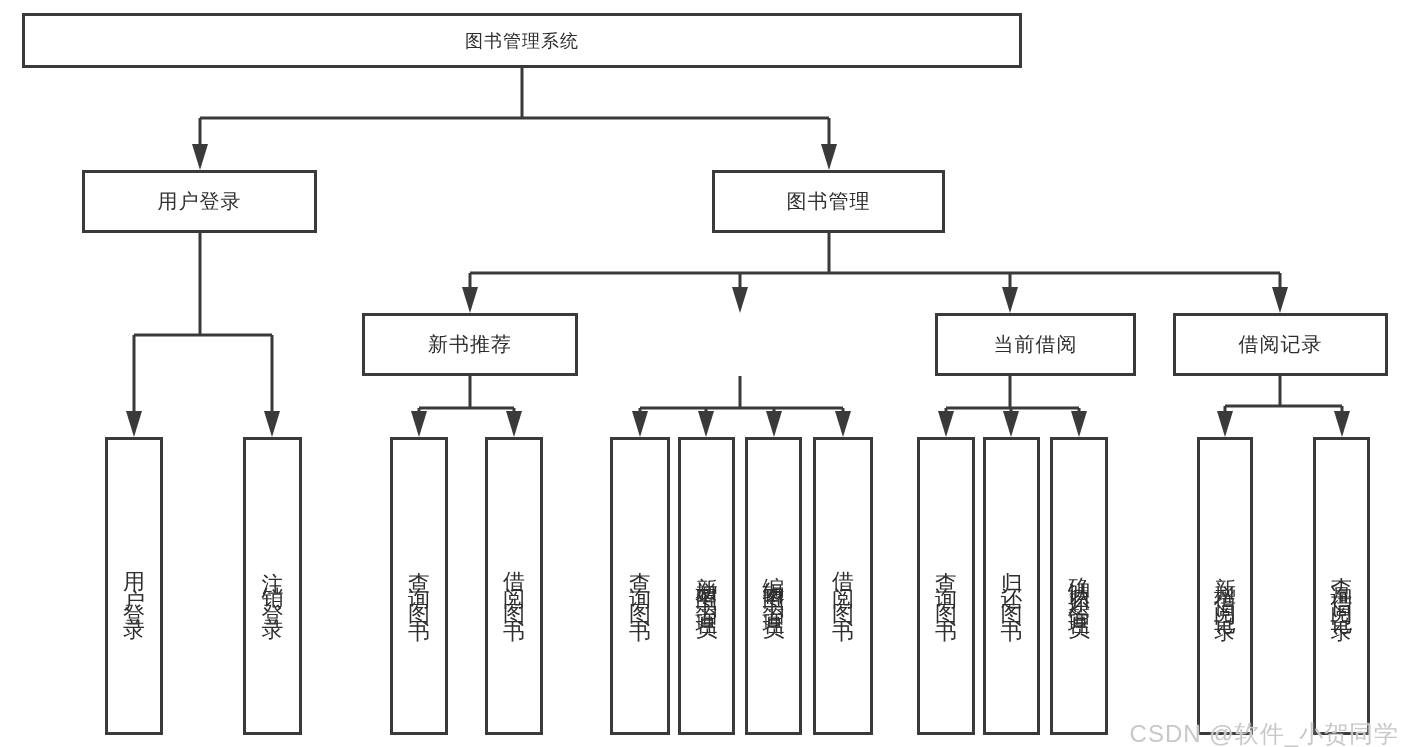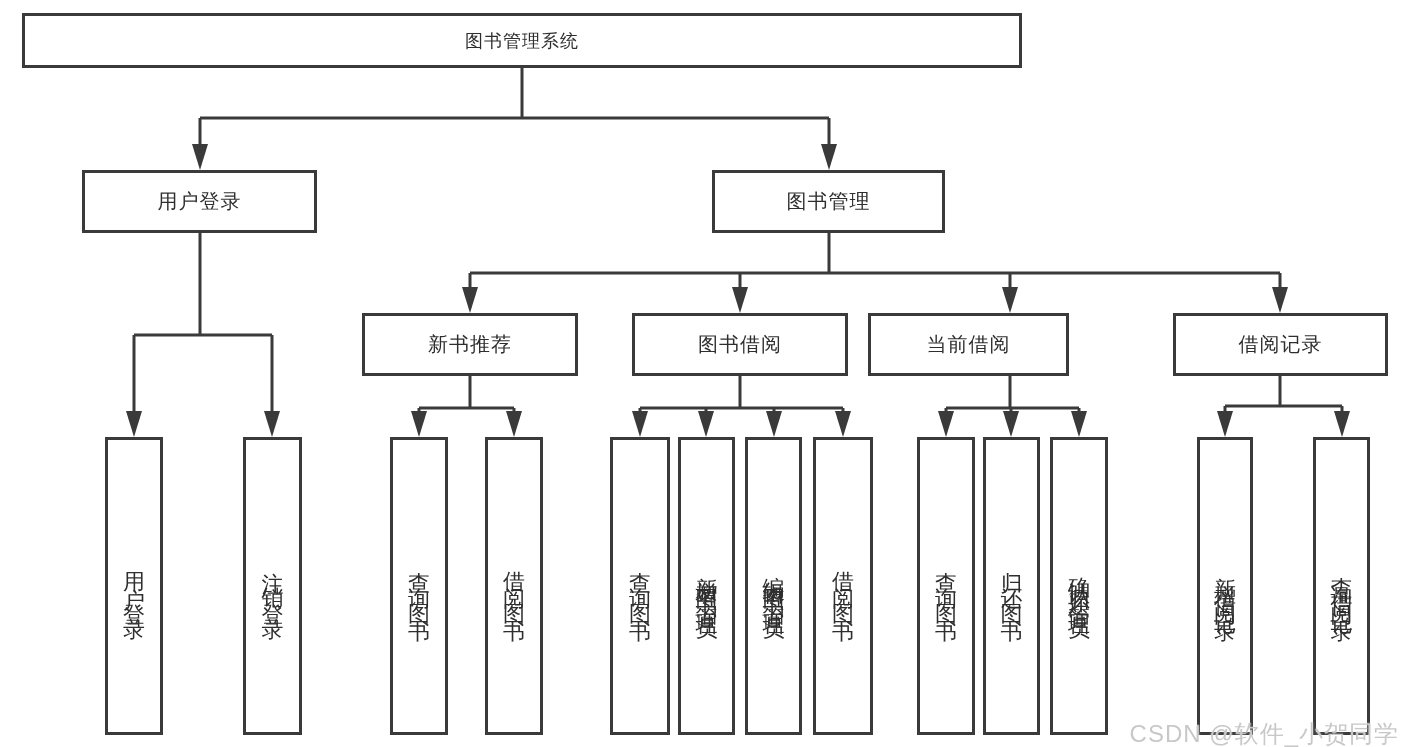--- a/index.html
+++ b/index.html
@@ -96,24 +96,21 @@
   <div class="box" style="left:82px;top:170px;width:235px;height:63px;">
     <span class="hlabel">用户登录</span>
   </div>
   <div class="box" style="left:712px;top:170px;width:233px;height:63px;">
     <span class="hlabel">图书管理</span>
   </div>
 
   <div class="box" style="left:362px;top:313px;width:216px;height:63px;">
     <span class="hlabel">新书推荐</span>
   </div>
-  <div class="box" style="left:632px;top:313px;width:216px;height:63px;">
-    <span class="hlabel">图书借阅</span>
-  </div>
-  <div class="box" style="left:868px;top:313px;width:201px;height:63px;">
+  <div class="box" style="left:935px;top:313px;width:201px;height:63px;">
     <span class="hlabel">当前借阅</span>
   </div>
   <div class="box" style="left:1173px;top:313px;width:215px;height:63px;">
     <span class="hlabel">借阅记录</span>
   </div>
 
   <div class="box v4" style="left:105px;top:437px;width:58px;height:298px;">
     <span class="vlabel">用户登录</span>
   </div>
   <div class="box v4" style="left:243px;top:437px;width:59px;height:298px;">

